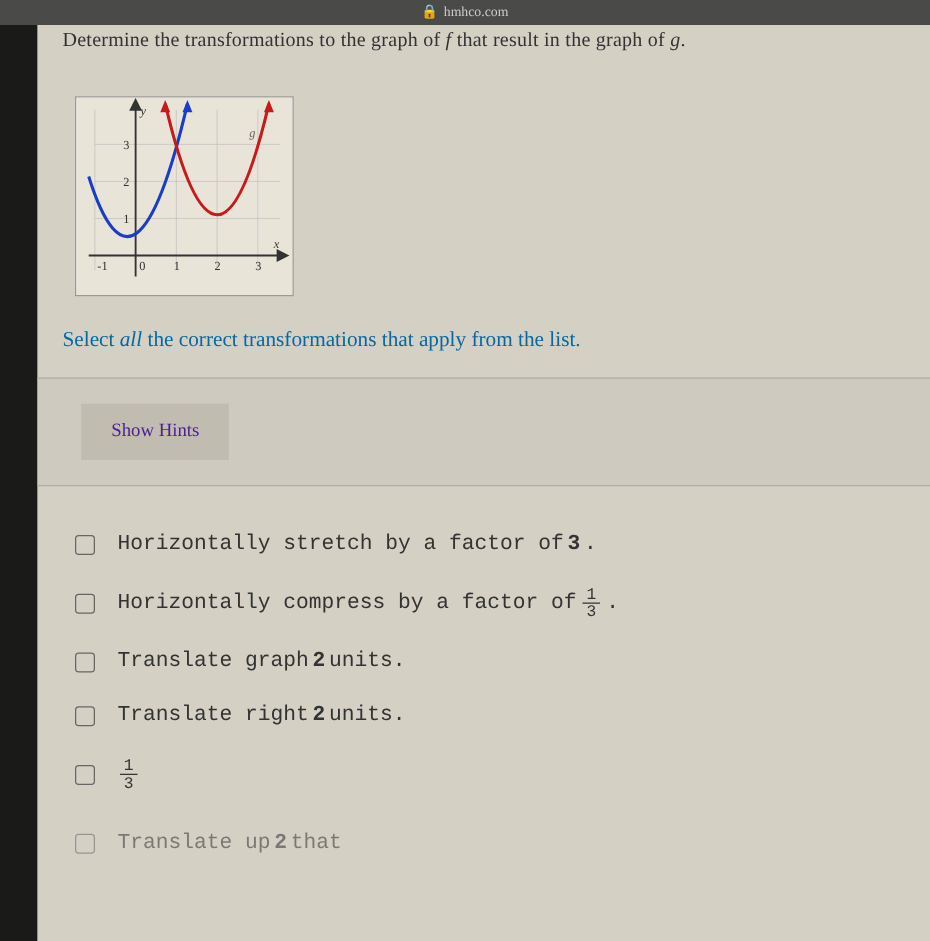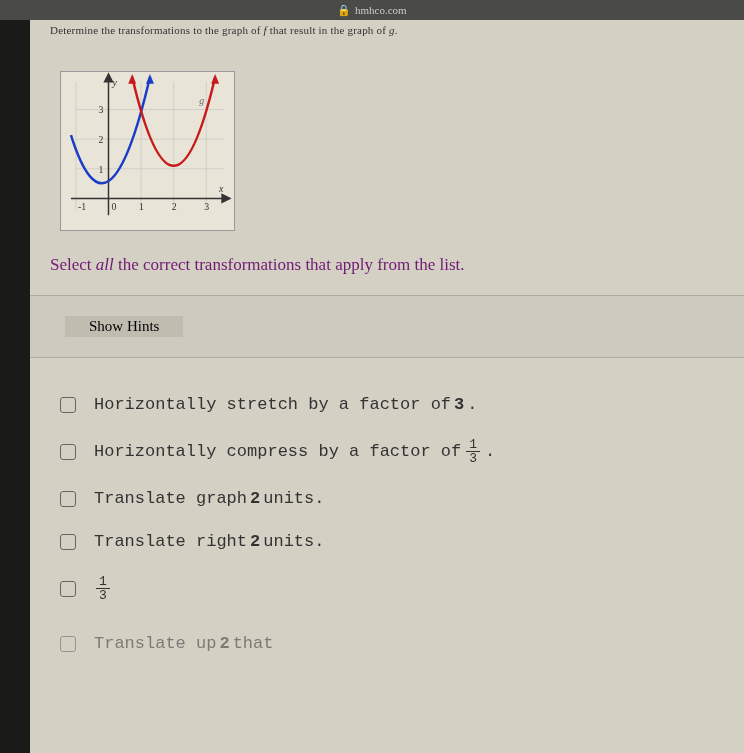--- a/index.html
+++ b/index.html
@@ -36,57 +36,57 @@
       position: absolute;
       top: 20px;
       left: 30px;
       right: 0;
       bottom: 0;
       background: #d4d0c4;
       padding: 0 20px 20px 20px;
       overflow: hidden;
     }
     .question {
-      font-size: 11px;
+      font-size: 16px;
       color: #333;
       padding: 4px 0 25px 0;
       letter-spacing: 0.2px;
     }
     .question .var {
       font-style: italic;
       font-family: 'Times New Roman', serif;
     }
     .graph-container {
       margin: 10px 0 20px 10px;
     }
     .graph {
       background: #e8e4d8;
       border: 1px solid #999;
     }
     .instruction {
       font-size: 17px;
-      color: #701a75;
+      color: #0369a1;
       margin: 20px 0;
     }
     .instruction .ital {
       font-style: italic;
     }
     .hints-area {
       border-top: 1px solid #b0ac9f;
       border-bottom: 1px solid #b0ac9f;
       padding: 20px 15px;
       margin: 0 -20px;
       background: #cecabf;
     }
     .show-hints-btn {
       background: #c0bcb0;
       border: none;
-      padding: 2px 24px;
+      padding: 14px 24px;
       font-size: 15px;
-      color: #000000;
+      color: #4c1d95;
       font-family: Georgia, serif;
       cursor: pointer;
       margin-left: 20px;
     }
     .options {
       padding: 25px 10px;
     }
     .option {
       display: flex;
       align-items: center;

